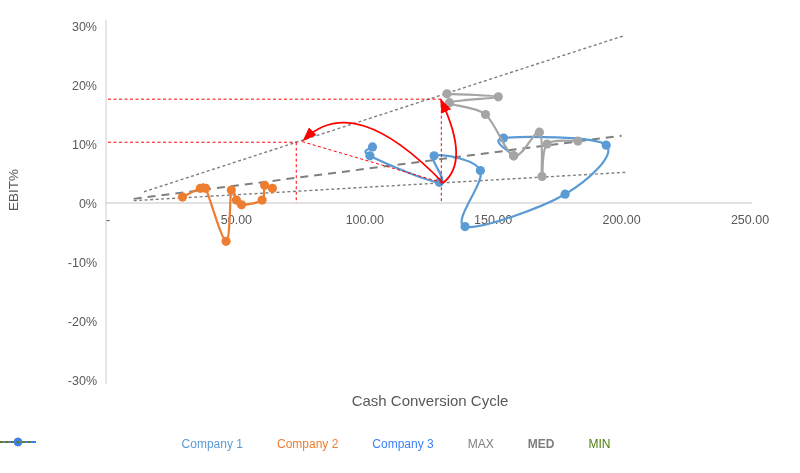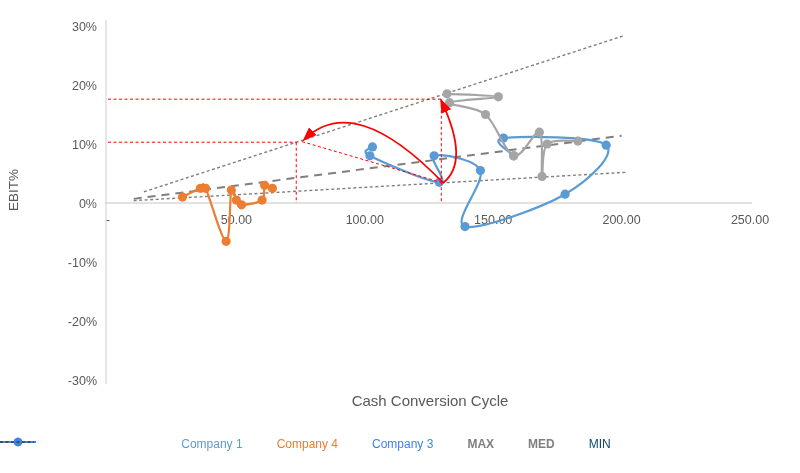--- a/index.html
+++ b/index.html
@@ -102,41 +102,41 @@
         <line x1="0" y1="5" x2="36" y2="5" stroke="currentColor" stroke-width="2.2"></line>
         <circle cx="18" cy="5" r="4.2" fill="currentColor"></circle>
       </svg>
       <span>Company 1</span>
     </div>
     <div class="legend-item" style="color: rgb(237, 125, 49);">
       <svg class="sw" width="36" height="10">
         <line x1="0" y1="5" x2="36" y2="5" stroke="currentColor" stroke-width="2.2"></line>
         <circle cx="18" cy="5" r="4.2" fill="currentColor"></circle>
       </svg>
-      <span>Company 4</span>
+      <span>Company 2</span>
     </div>
     <div class="legend-item" style="color: #3b82f6;">
       <svg class="sw" width="36" height="10">
         <line x1="0" y1="5" x2="36" y2="5" stroke="currentColor" stroke-width="2.2"></line>
         <circle cx="18" cy="5" r="4.2" fill="currentColor"></circle>
       </svg>
       <span>Company 3</span>
     </div>
-    <div class="legend-item" style="color: rgb(127, 127, 127); font-weight: bold;">
+    <div class="legend-item" style="color: rgb(127, 127, 127);">
       <svg class="sw" width="34" height="10">
         <line x1="0" y1="5" x2="34" y2="5" stroke="currentColor" stroke-width="1.4" stroke-dasharray="3,2.5"></line>
       </svg>
       <span>MAX</span>
     </div>
     <div class="legend-item" style="color: rgb(127, 127, 127); font-weight: bold;">
       <svg class="sw" width="34" height="10">
         <line x1="0" y1="5" x2="34" y2="5" stroke="currentColor" stroke-width="1.6" stroke-dasharray="5,4"></line>
       </svg>
       <span>MED</span>
     </div>
-    <div class="legend-item" style="color: #0c4a6e;">
+    <div class="legend-item" style="color: #4d7c0f;">
       <svg class="sw" width="34" height="10">
         <line x1="0" y1="5" x2="34" y2="5" stroke="currentColor" stroke-width="1.4" stroke-dasharray="3,2.5"></line>
       </svg>
       <span>MIN</span>
     </div>
   </div>
 </div>
 
 </body></html>

